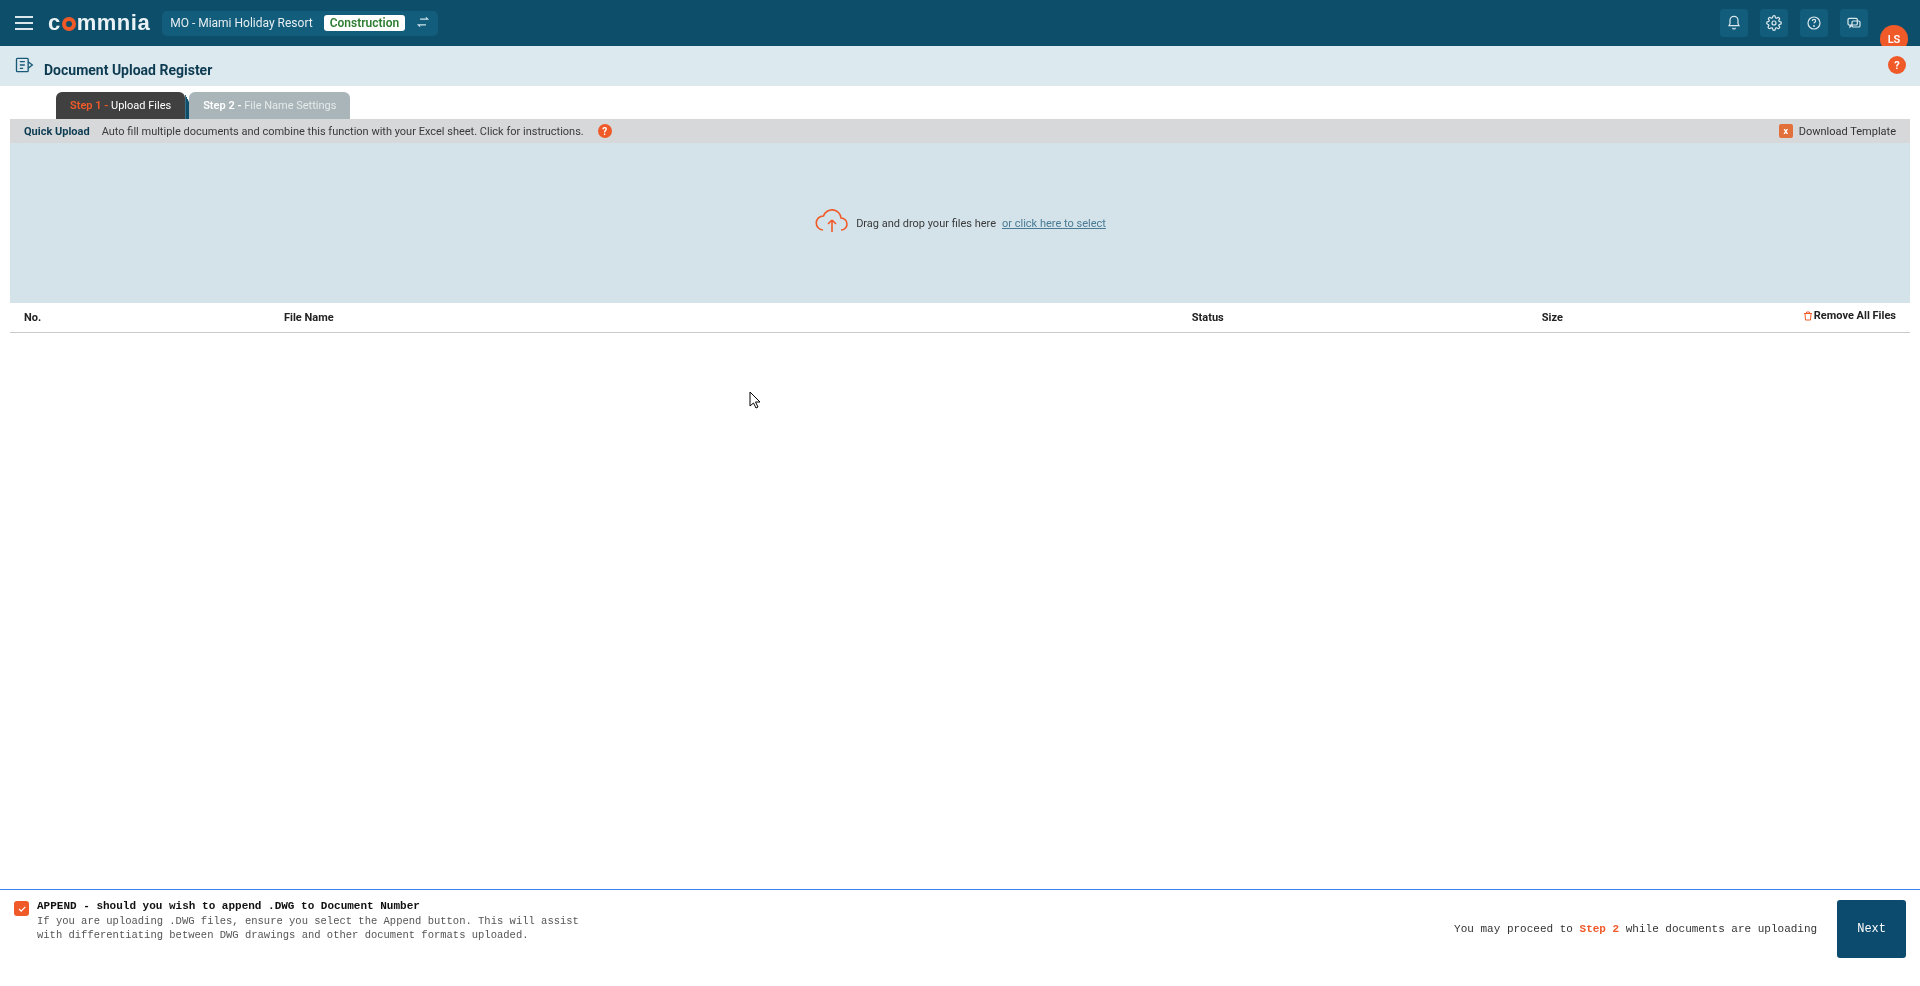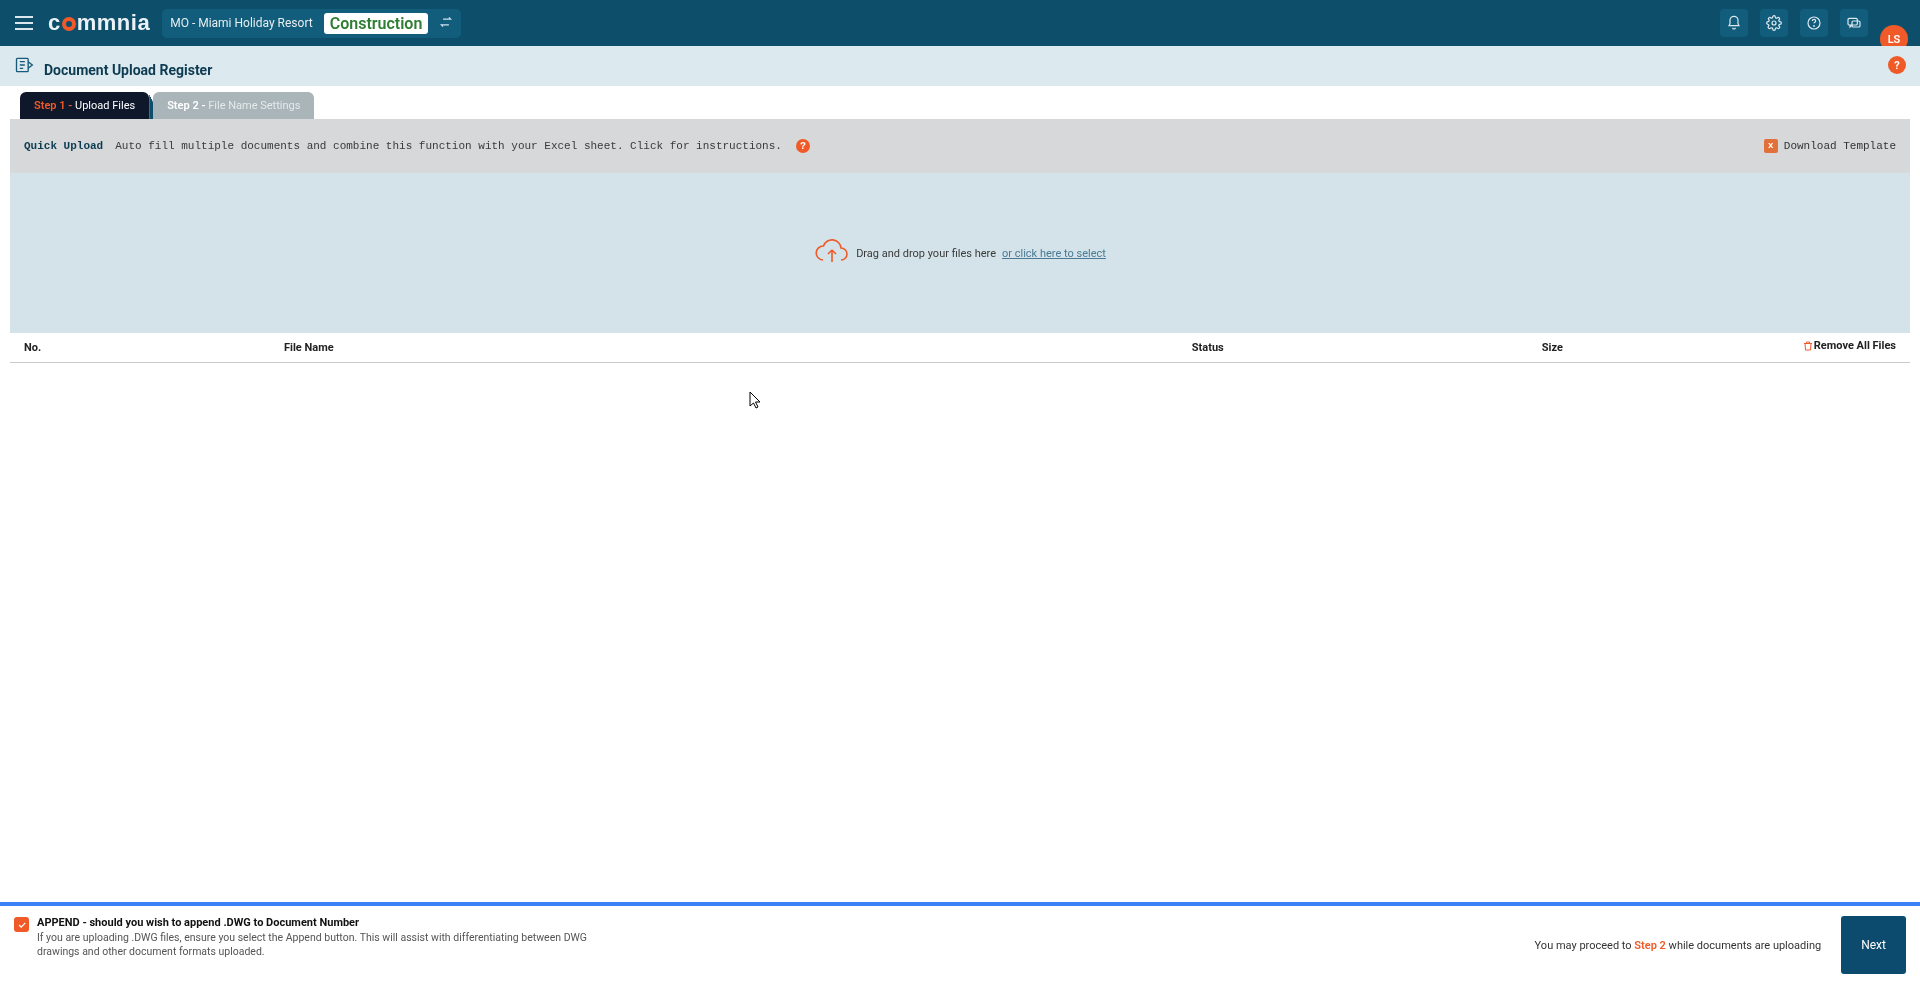--- a/index.html
+++ b/index.html
@@ -27,21 +27,21 @@
   font-family: Arial, sans-serif;
 }
 .logo-text .o-dot{
   display:inline-block; width:14px; height:14px; border:4px solid #f05a28; border-radius:50%; vertical-align:middle; margin:0 1px;
 }
 .project-pill{
   background:#135d7c; border-radius:5px; display:flex; align-items:center;
   padding:4px 8px; gap:11px; color:#e6eef1; font-size:12px;
 }
 .badge-const{
-  background:#fff; color:#2e7d32; border-radius:3px; font-size:16px; font-weight:600;
+  background:#fff; color:#2e7d32; border-radius:3px; font-size:12px; font-weight:600;
   padding:1px 6px;
 }
 .swap-icon svg{stroke:#cfe3eb;}
 .nav-spacer{flex:1;}
 .nav-btn{
   width:28px; height:28px; background:#135d7c; border-radius:4px;
   display:flex; align-items:center; justify-content:center; cursor:pointer;
 }
 .nav-btn svg{stroke:#dbe9ef; fill:none;}
 .avatar{
@@ -60,36 +60,36 @@
   background:#f05a28; color:#fff; font-size:11px; font-weight:700;
   display:flex; align-items:center; justify-content:center; cursor:pointer;
 }
 
 
 .tabs-row{display:flex; padding:6px 0 0 10px; gap:4px;}
 .tab{
   padding:7px 14px; font-size:11px; color:#eef3f5; cursor:pointer;
   border-top-left-radius:6px; border-top-right-radius:6px; position:relative;
 }
-.tab.active{background:#0f172a;}
+.tab.active{background:#404040;margin-left:36px;}
 .tab.active::after{
   content:""; position:absolute; right:-10px; bottom:0; width:10px; height:100%;
   background:radial-gradient(circle at top right, transparent 10px, #0d4f6b 10px);
   clip-path: polygon(0 0, 100% 100%, 0 100%);
 }
 .tab.inactive{background:#a9b5b9;}
 .tab .step-label{color:#f05a28; font-weight:600;}
 .tab.inactive .step-label{color:#fff; font-weight:600;}
 .tab .step-name{color:#fff;}
 .tab.inactive .step-name{color:#e5eaeb;}
 
 
 .quick-bar{
-  background:#d6d8d9; padding:20px 14px; display:flex; align-items:center; gap:12px;
-  font-size:11px; color:#3a3a3a;font-family:Liberation Mono, monospace;
+  background:#d6d8d9; padding:5px 14px; display:flex; align-items:center; gap:12px;
+  font-size:11px; color:#3a3a3a;
 }
 .quick-title{color:#0d3b52; font-weight:700;}
 .quick-help{
   width:14px; height:14px; border-radius:50%; background:#f05a28; color:#fff;
   font-size:10px; font-weight:700; display:inline-flex; align-items:center; justify-content:center;
   margin-left:2px; cursor:pointer;
 }
 .quick-spacer{flex:1;}
 .dl-template{display:flex; align-items:center; gap:6px; color:#333; cursor:pointer;}
 .dl-template .xls-icon{
@@ -114,23 +114,24 @@
 }
 .th-no{width:260px;}
 .th-file{flex:1;}
 .th-status{width:350px;}
 .th-size{width:260px;}
 .th-remove{display:flex; align-items:flex-start; color:#222; cursor:pointer;}
 .trash-icon svg{stroke:#f05a28;}
 
 
 .footer{
-  position:fixed; left:0; right:0; bottom:0; padding:10px 14px 12px 14px;
+  position:fixed; left:0; right:0; bottom:16px; padding:10px 14px 12px 14px;
   display:flex; align-items:flex-start; gap:20px; background:#fff;
-  border-top:4px solid #3b82f6;
+  border-top:1px solid #3b82f6;
+  font-family:Liberation Mono, monospace;
 }
 .append-box{display:flex; align-items:flex-start; gap:8px;}
 .chk{
   width:15px; height:15px; background:#f05a28; border-radius:3px;
   display:flex; align-items:center; justify-content:center; margin-top:1px; cursor:pointer;
 }
 .chk svg{stroke:#fff;}
 .append-text .line1{font-size:11px; font-weight:700; color:#111;}
 .append-text .line2{font-size:10.5px; color:#555; margin-top:2px; max-width:560px; line-height:1.35;}
 .footer-spacer{flex:1;}

